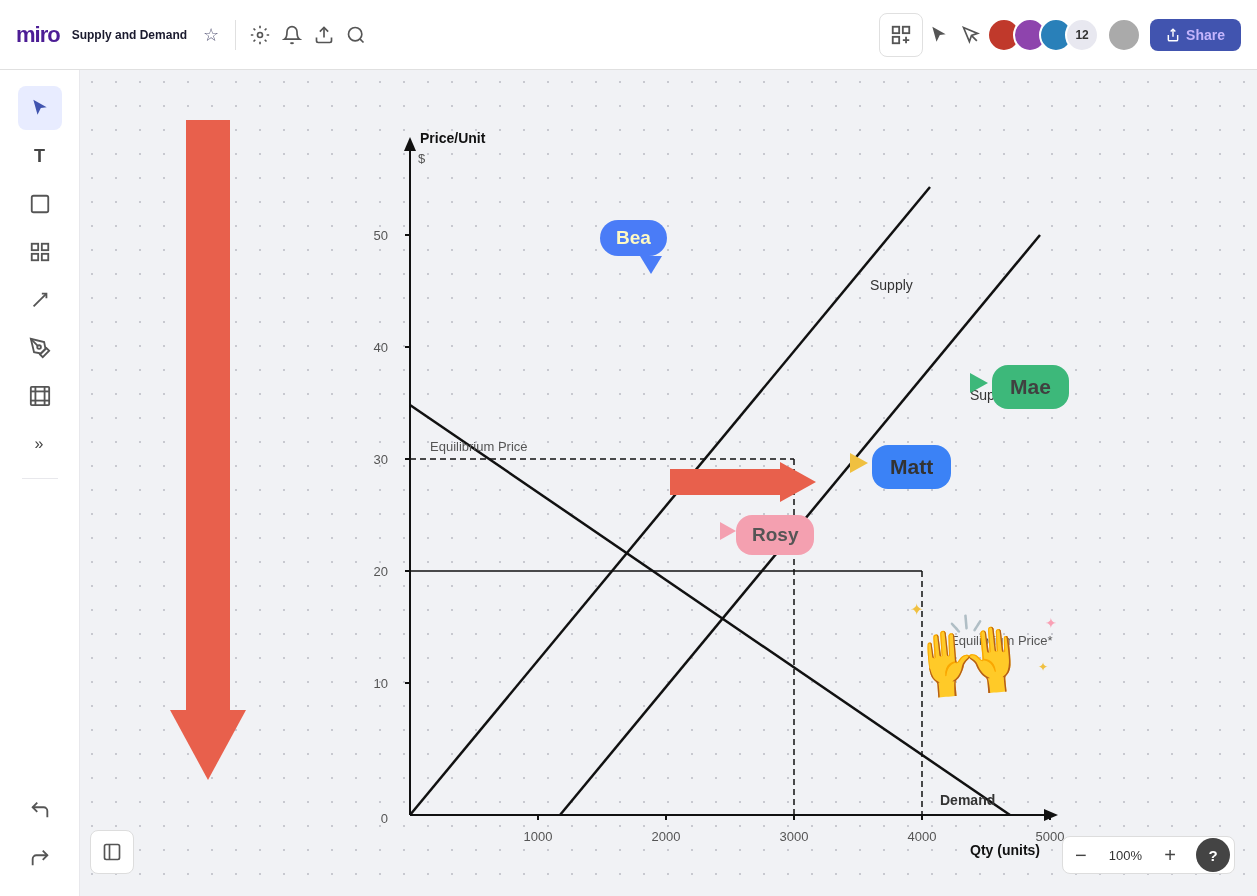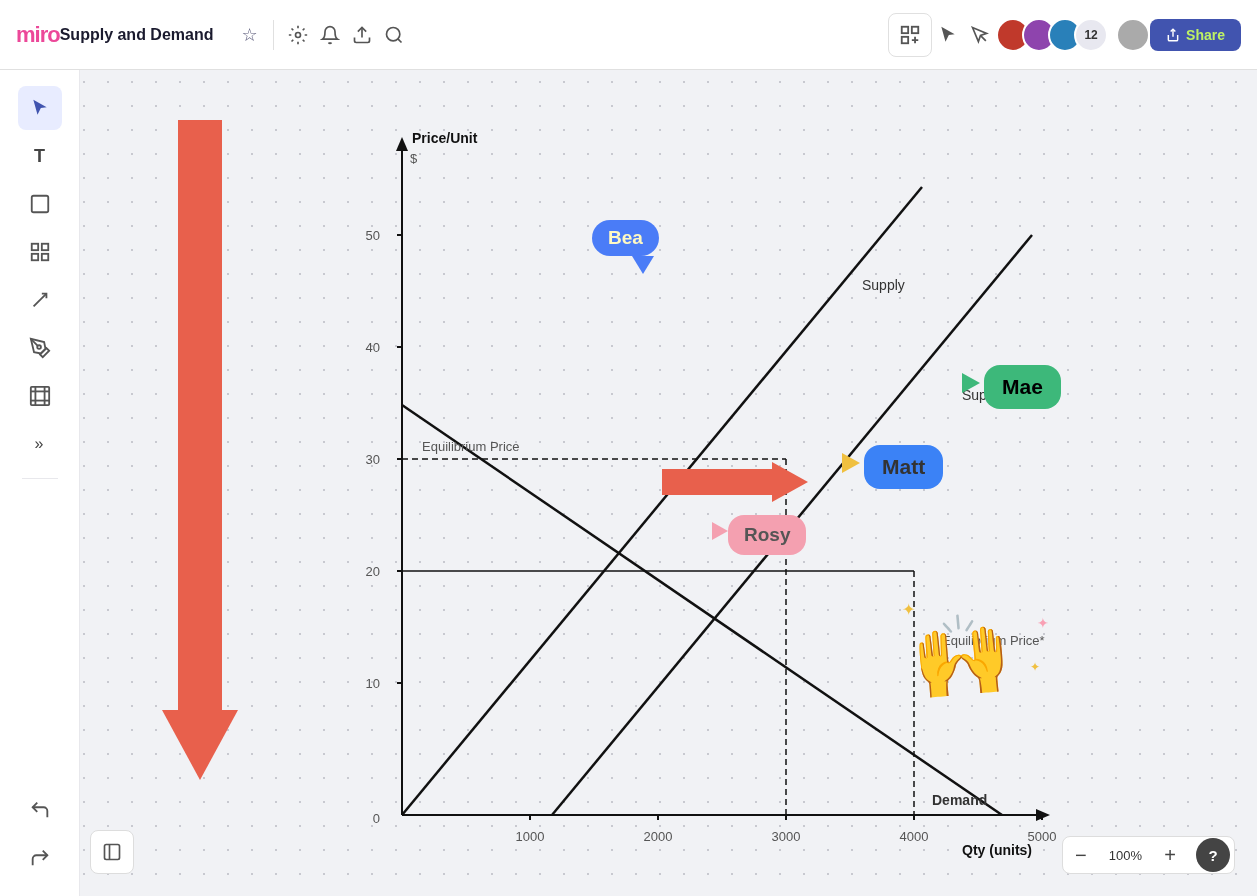--- a/index.html
+++ b/index.html
@@ -4,52 +4,52 @@
   <style>
     * { box-sizing: border-box; margin: 0; padding: 0; }
     body { font-family: -apple-system, BlinkMacSystemFont, 'Segoe UI', sans-serif; background: #f1f2f5; overflow: hidden; width: 1257px; height: 896px; }
 
     
     #header {
       position: absolute; top: 0; left: 0; width: 1257px; height: 70px;
       background: #fff; display: flex; align-items: center; padding: 0 16px;
       border-bottom: 1px solid #e0e0e0; z-index: 100;
     }
-    .miro-logo { font-size: 22px; font-weight: 900; color: #ec4899; letter-spacing: -1px; }
-    .board-title { font-size: 16px; font-weight: 600; color: #1a1a2e; margin-right: 20px; }
+    .miro-logo { font-size: 22px; font-weight: 900; color: #4c1d95; margin-right: 12px; letter-spacing: -1px; }
+    .board-title { font-size: 12px; font-weight: 600; color: #1a1a2e; margin-right: 8px; }
     .header-icon { width: 32px; height: 32px; display: flex; align-items: center; justify-content: center; cursor: pointer; color: #5a5a7a; font-size: 18px; border-radius: 6px; }
     .header-divider { width: 1px; height: 30px; background: #e0e0e0; margin: 0 8px; }
     .header-right { margin-left: auto; display: flex; align-items: center; }
     .smart-draw-btn { width: 44px; height: 44px; border: 1px solid #e0e0e0; border-radius: 8px; display: flex; align-items: center; justify-content: center; cursor: pointer; background: #fff; font-size: 18px; }
     .avatar-group { display: flex; align-items: center; }
     .avatar { width: 34px; height: 34px; border-radius: 50%; border: 2px solid #fff; margin-left: -8px; overflow: hidden; display: flex; align-items: center; justify-content: center; font-size: 12px; font-weight: 700; color: #fff; }
     .avatar:first-child { margin-left: 0; }
     .avatar-count { background: #e8e8f0; color: #333; }
     .avatar-1 { background: #c0392b; }
     .avatar-2 { background: #8e44ad; }
     .avatar-3 { background: #2980b9; }
-    .share-btn { background: #4154af; color: #bef264; border: none; border-radius: 8px; padding: 8px 16px; font-size: 14px; font-weight: 600; cursor: pointer; display: flex; align-items: center; gap: 6px; }
+    .share-btn { background: #4154af; color: #c4b5fd; border: none; border-radius: 8px; padding: 8px 16px; font-size: 14px; font-weight: 600; cursor: pointer; display: flex; align-items: center; gap: 6px; margin-left: 9px; }
 
     
     #sidebar {
       position: absolute; top: 70px; left: 0; width: 80px; height: calc(100% - 70px);
       background: #fff; border-right: 1px solid #e8e8ec; display: flex; flex-direction: column;
       align-items: center; padding: 16px 0; gap: 4px; z-index: 50;
     }
     .tool-btn {
       width: 44px; height: 44px; display: flex; align-items: center; justify-content: center;
       cursor: pointer; border-radius: 8px; font-size: 20px; color: #444;
     }
     .tool-btn.active { background: #e8ecff; color: #4154af; }
     .tool-separator { width: 36px; height: 1px; background: #e8e8ec; margin: 8px 0; }
     .sidebar-bottom { margin-top: auto; display: flex; flex-direction: column; align-items: center; gap: 4px; }
 
     
     #canvas {
-      position: absolute; top: 70px; left: 72px; width: calc(1257px - 80px); height: calc(896px - 70px);
+      position: absolute; top: 70px; left: 80px; width: calc(1257px - 80px); height: calc(896px - 70px);
       background: #f1f2f5; overflow: hidden;
     }
 
     
     #canvas::before {
       content: ''; position: absolute; inset: 0;
       background-image: radial-gradient(circle, #c8c9d0 1px, transparent 1px);
       background-size: 24px 24px;
     }
 
@@ -282,21 +282,21 @@
   </svg>
 
   <div style="position:absolute;top:150px;left:520px;">
     <div style="background:#4a7cf7;border-radius:20px;padding:7px 16px;font-size:19px;font-weight:700;color:#fef9c3;display:inline-block;">Bea</div>
     <div style="width:0;height:0;border-left:11px solid transparent;border-right:11px solid transparent;border-top:18px solid #4a7cf7;margin-left:40px;"></div>
   </div>
 
 
   <div style="position:absolute;top:295px;left:890px;display:flex;align-items:flex-start;gap:4px;">
     <div style="width:0;height:0;border-top:10px solid transparent;border-bottom:10px solid transparent;border-left:18px solid #3db87a;margin-top:8px;"></div>
-    <div style="background:#3db87a;border-radius:16px;padding:10px 18px;font-size:21px;font-weight:700;color:#000000;">Mae</div>
+    <div style="background:#3db87a;border-radius:16px;padding:10px 18px;font-size:21px;font-weight:700;color:#404040;">Mae</div>
   </div>
 
   <div style="position:absolute;top:375px;left:770px;display:flex;align-items:flex-start;gap:4px;">
     <div style="width:0;height:0;border-top:10px solid transparent;border-bottom:10px solid transparent;border-left:18px solid #f0c040;margin-top:8px;"></div>
     <div style="background:#3b82f6;border-radius:16px;padding:10px 18px;font-size:21px;font-weight:700;color:#333;">Matt</div>
   </div>
 
   <div style="position:absolute;top:445px;left:640px;display:flex;align-items:flex-start;gap:0;">
     <div style="width:0;height:0;border-top:9px solid transparent;border-bottom:9px solid transparent;border-left:16px solid #f4a0b0;margin-top:7px;"></div>
     <div style="background:#f4a0b0;border-radius:16px;padding:9px 16px;font-size:19px;font-weight:700;color:#555;">Rosy</div>

